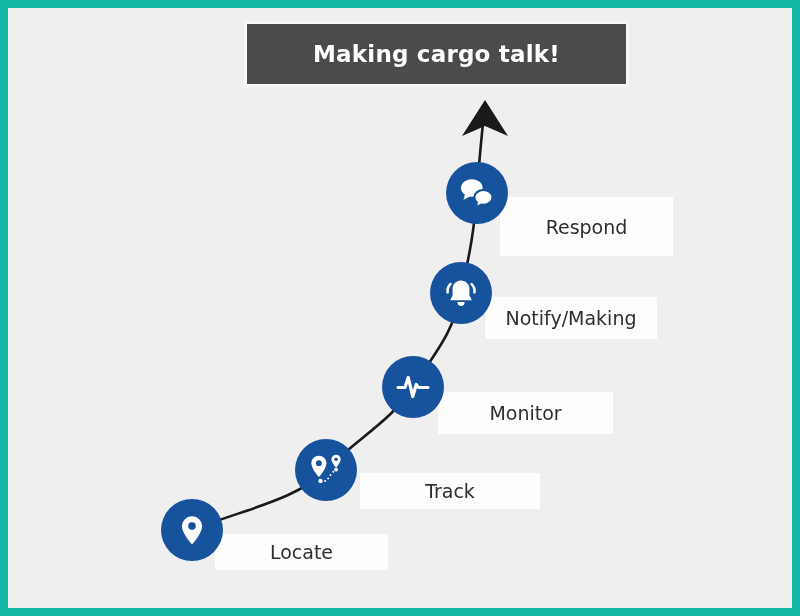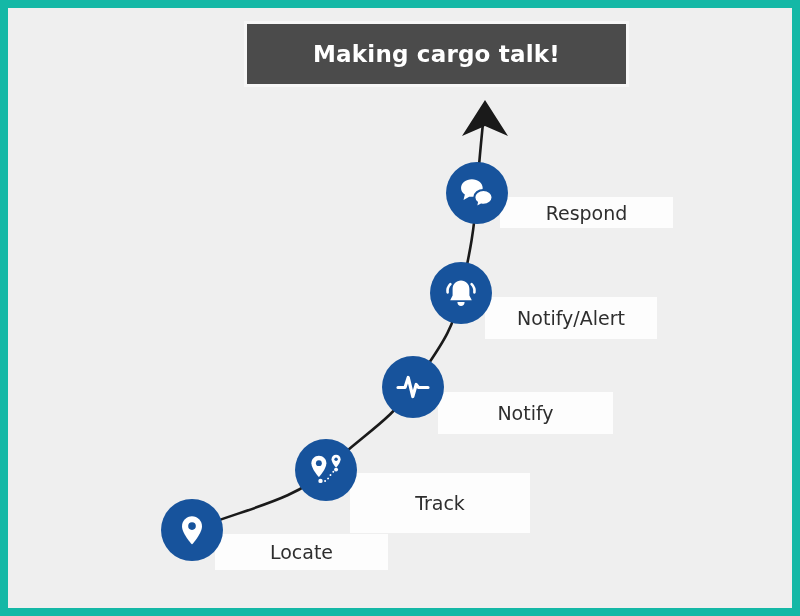--- a/index.html
+++ b/index.html
@@ -90,33 +90,33 @@
              C 432 338, 444 326, 453 285
              C 463 240, 466 222, 469 185
              C 471 152, 474 124, 477 96" fill="none" stroke="#1a1a1a" stroke-width="2.6" stroke-linecap="round"></path>
     <polygon points="477,92 500,128 477,118 454,128" fill="#1a1a1a"></polygon>
   </svg>
 
   <div class="label-plate" style="left:207px; top:526px; width:173px; height:36px;">
     <span class="label-text">Locate</span>
   </div>
 
-  <div class="label-plate" style="left:342px; top:465px; width:180px; height:60px;">
+  <div class="label-plate" style="left:352px; top:465px; width:180px; height:36px;">
     <span class="label-text">Track</span>
   </div>
 
   <div class="label-plate" style="left:430px; top:384px; width:175px; height:42px;">
-    <span class="label-text">Notify</span>
+    <span class="label-text">Monitor</span>
   </div>
 
   <div class="label-plate" style="left:477px; top:289px; width:172px; height:42px;">
-    <span class="label-text">Notify/Alert</span>
+    <span class="label-text">Notify/Making</span>
   </div>
 
-  <div class="label-plate" style="left:492px; top:189px; width:173px; height:31px;">
+  <div class="label-plate" style="left:492px; top:189px; width:173px; height:59px;">
     <span class="label-text">Respond</span>
   </div>
 
   <div class="step-node" style="left:153px; top:491px; width:62px; height:62px;">
     <span>
       <svg width="34" height="34" viewBox="0 0 32 32" xmlns="http://www.w3.org/2000/svg">
         <path d="M16 3 C10.8 3 6.6 7.2 6.6 12.4 C6.6 19.6 16 29.5 16 29.5
                  C16 29.5 25.4 19.6 25.4 12.4 C25.4 7.2 21.2 3 16 3 Z" fill="#ffffff"></path>
         <circle cx="16" cy="12.3" r="3.6" fill="#17539c"></circle>
       </svg>

